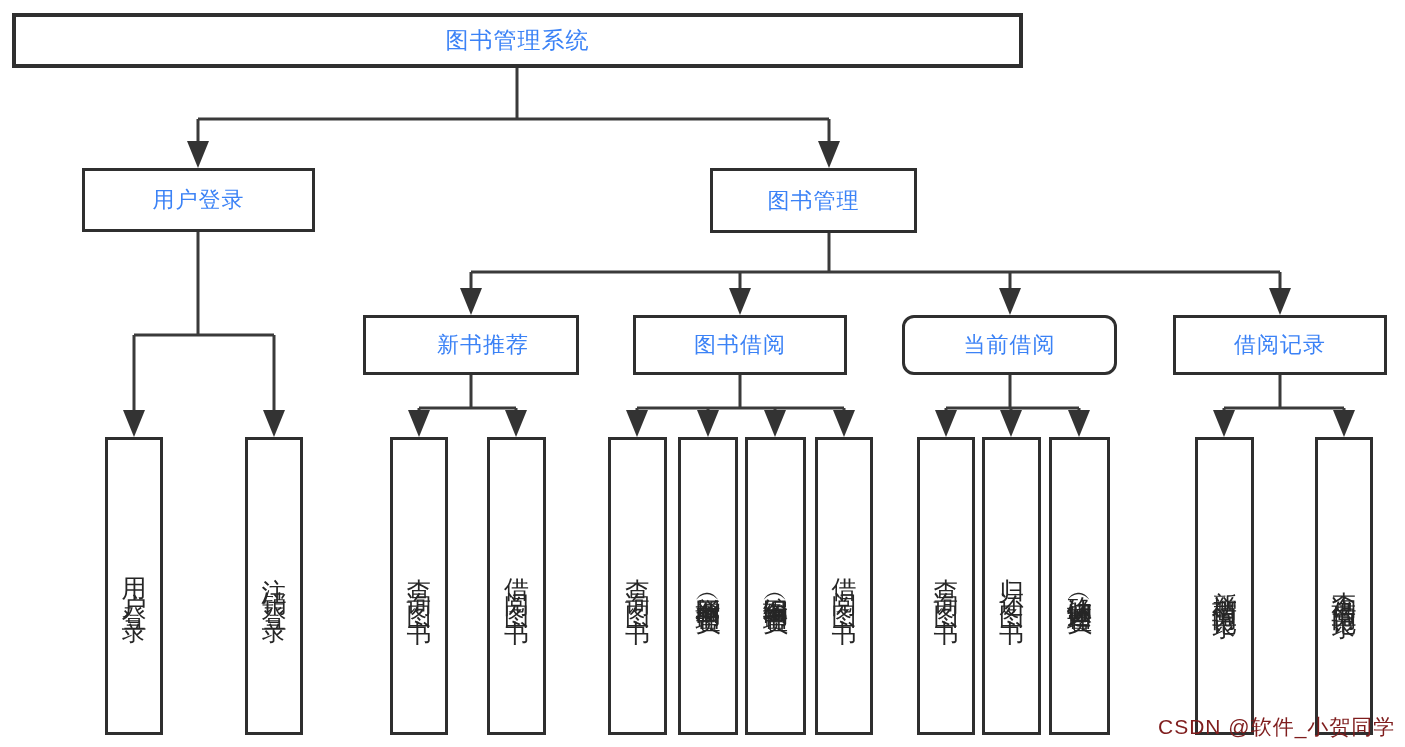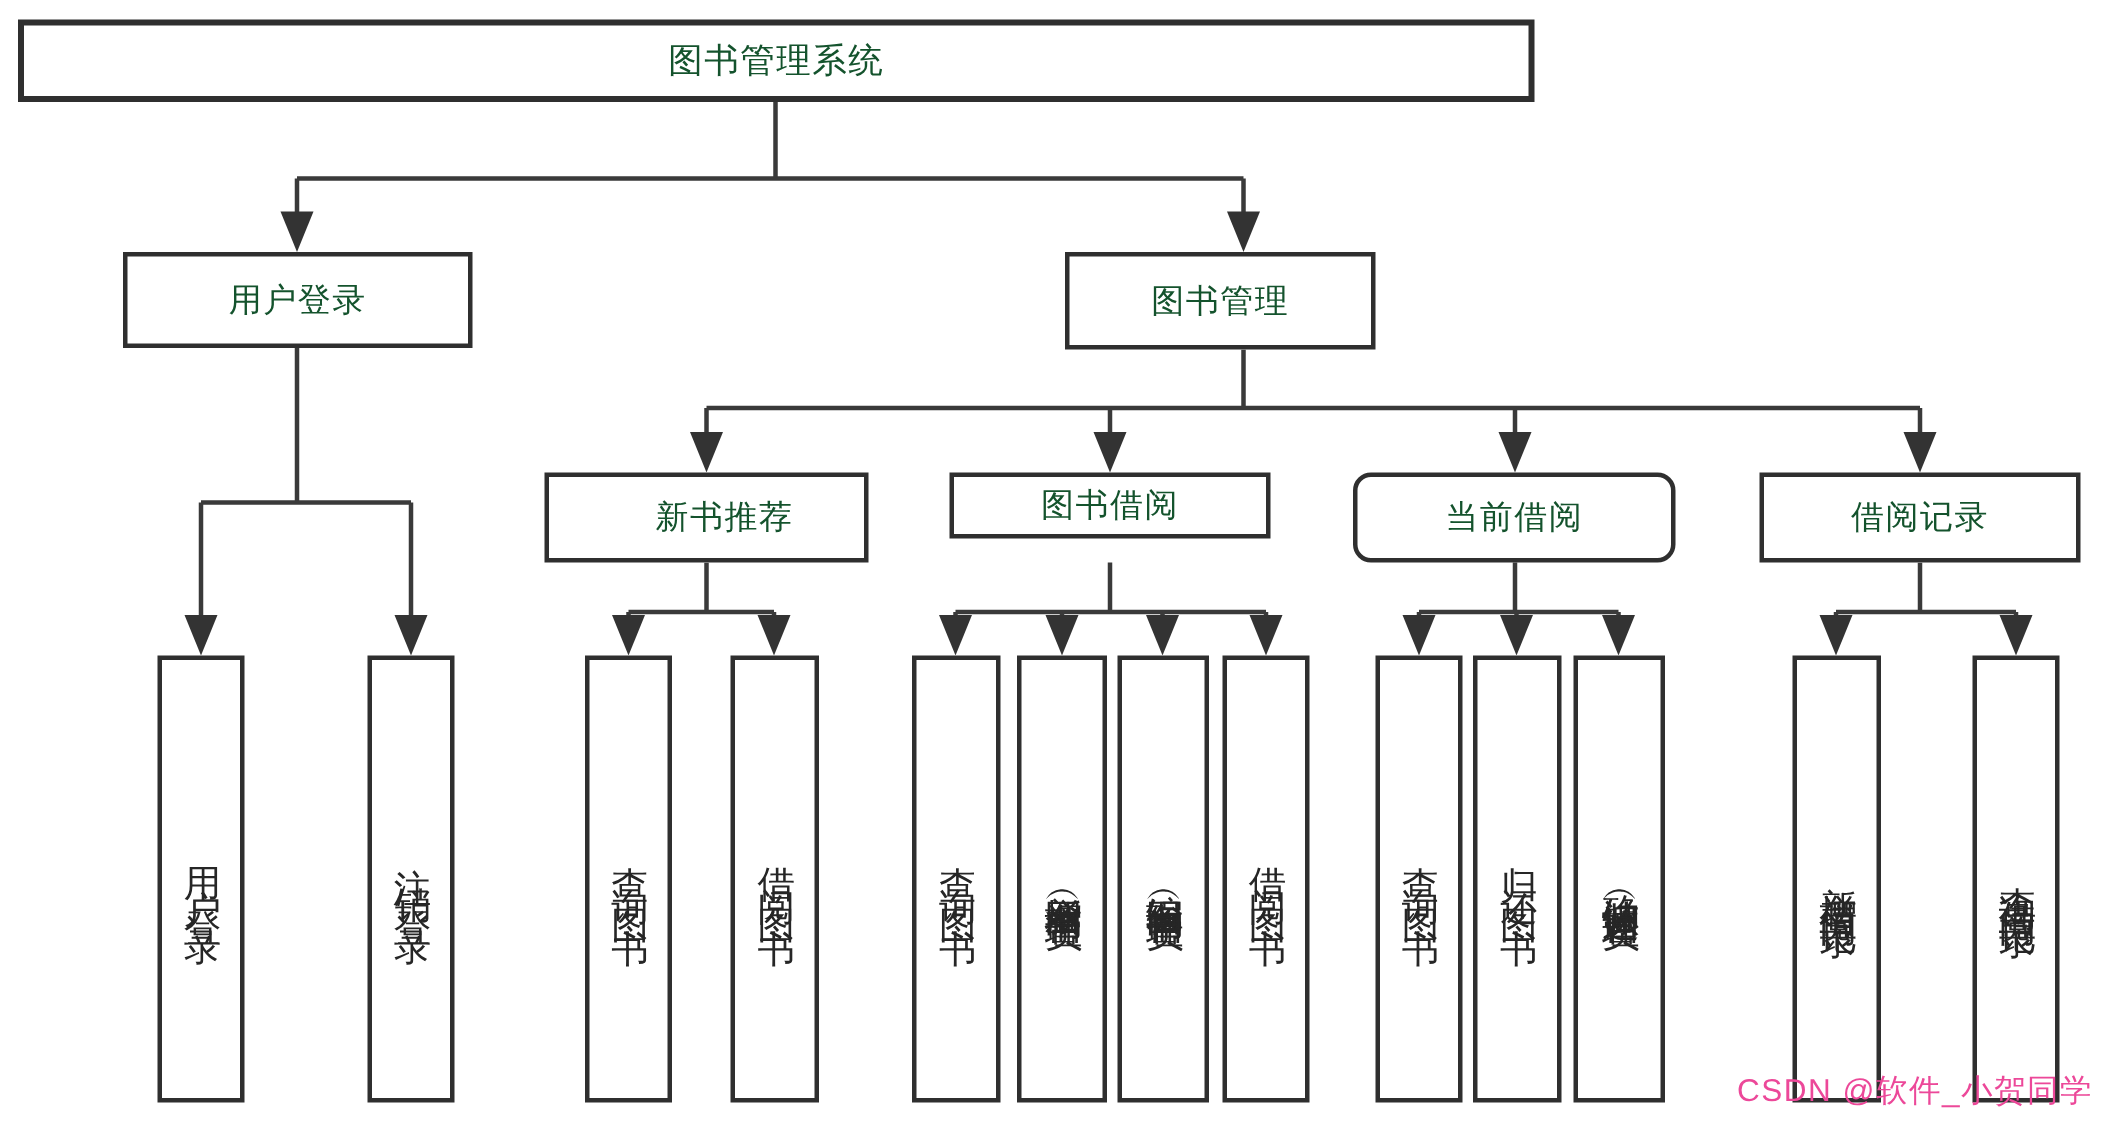--- a/index.html
+++ b/index.html
@@ -20,21 +20,21 @@
   .node {
     position: absolute;
     background: #ffffff;
     border: 3px solid #2f2f2f;
     box-sizing: border-box;
     display: flex;
     align-items: center;
     justify-content: center;
     font-size: 22px;
     letter-spacing: 1px;
-    color: #14532d;
+    color: #3b82f6;
   }
   .node.root { border-width: 4px; font-size: 23px; }
   .leaf {
     position: absolute;
     top: 437px;
     height: 298px;
     background: #ffffff;
     border: 3px solid #2f2f2f;
     box-sizing: border-box;
     display: flex;
@@ -50,21 +50,21 @@
     white-space: nowrap;
   }
   .sp4 { letter-spacing: 14px; }
   .sp6 { letter-spacing: 5px; }
   .sp9 { letter-spacing: 2px; }
   .watermark {
     position: absolute;
     left: 1158px;
     top: 713px;
     font-size: 21px;
-    color: #ec4899;
+    color: #7f1d1d;
     letter-spacing: 1px;
     white-space: nowrap;
   }
 </style>
 </head>
 <body>
 
 <div class="canvas">
 
   <svg class="connectors" viewBox="0 0 1405 747" xmlns="http://www.w3.org/2000/svg">
@@ -121,21 +121,21 @@
   <div class="node" style="left:82px; top:168px; width:233px; height:64px;">
     <span>用户登录</span>
   </div>
   <div class="node" style="left:710px; top:168px; width:207px; height:65px;">
     <span>图书管理</span>
   </div>
 
   <div class="node" style="left:363px; top:315px; width:216px; height:60px;padding-left:24px;">
     <span>新书推荐</span>
   </div>
-  <div class="node" style="left:633px; top:315px; width:214px; height:44px;">
+  <div class="node" style="left:633px; top:315px; width:214px; height:60px;">
     <span>图书借阅</span>
   </div>
   <div class="node" style="left:902px; top:315px; width:215px; height:60px;border-radius:12px;">
     <span>当前借阅</span>
   </div>
   <div class="node" style="left:1173px; top:315px; width:214px; height:60px;">
     <span>借阅记录</span>
   </div>
 
   <div class="leaf" style="left:105px; width:58px;">

